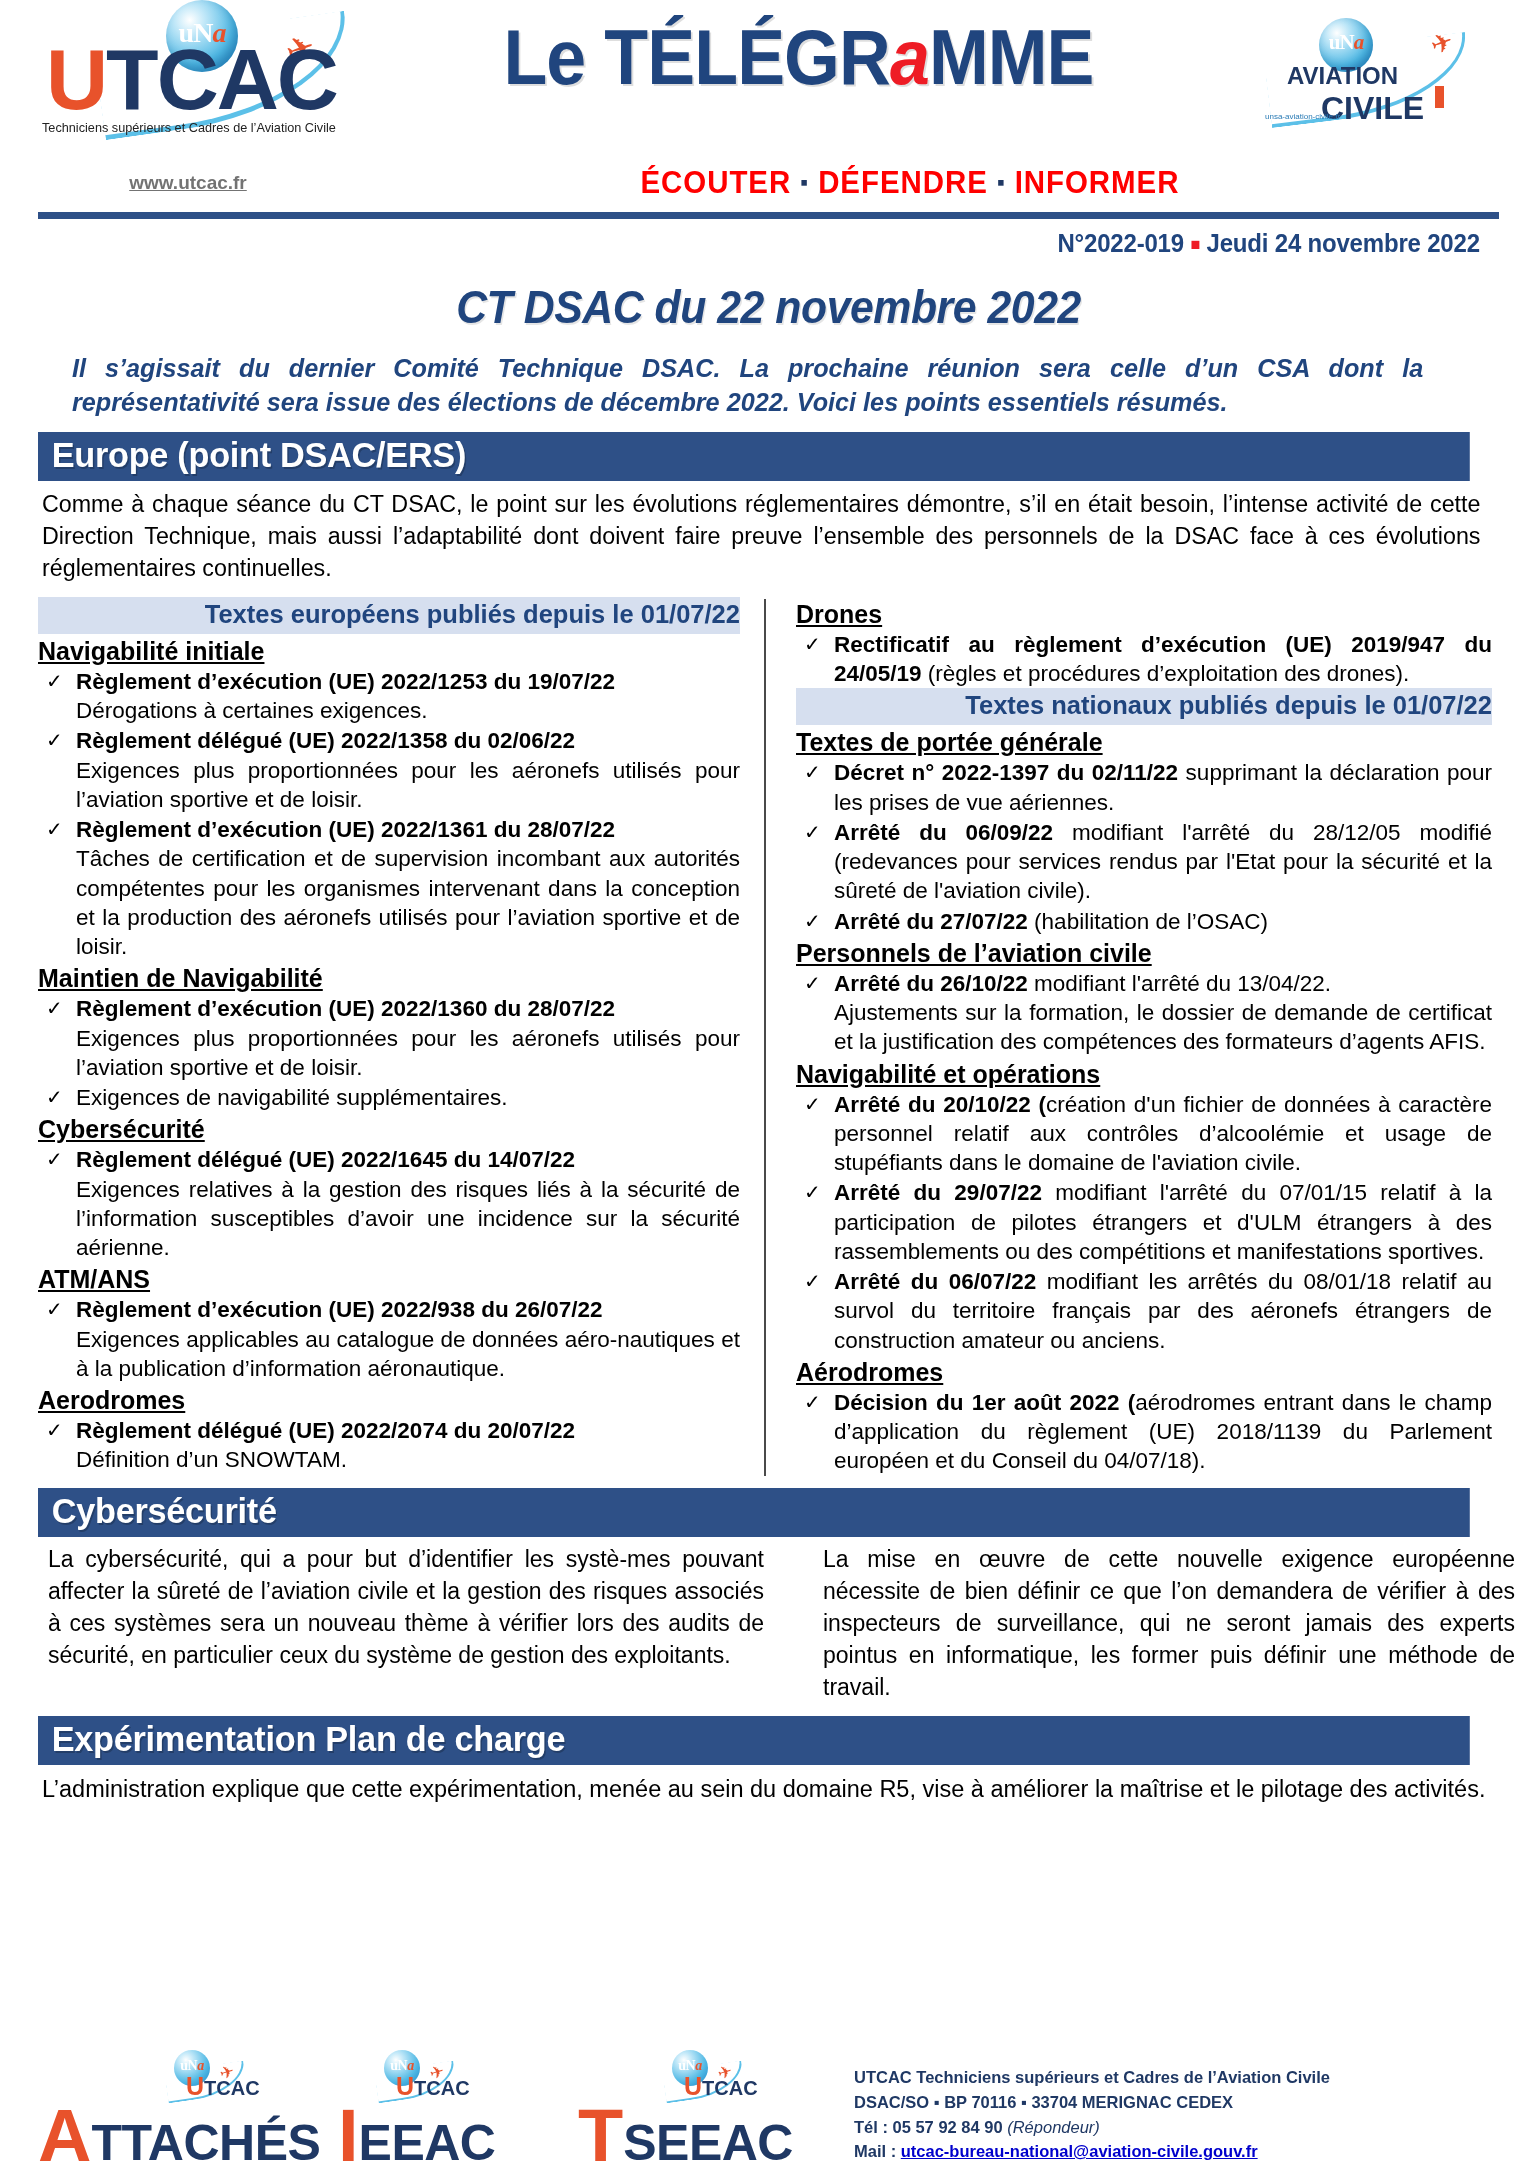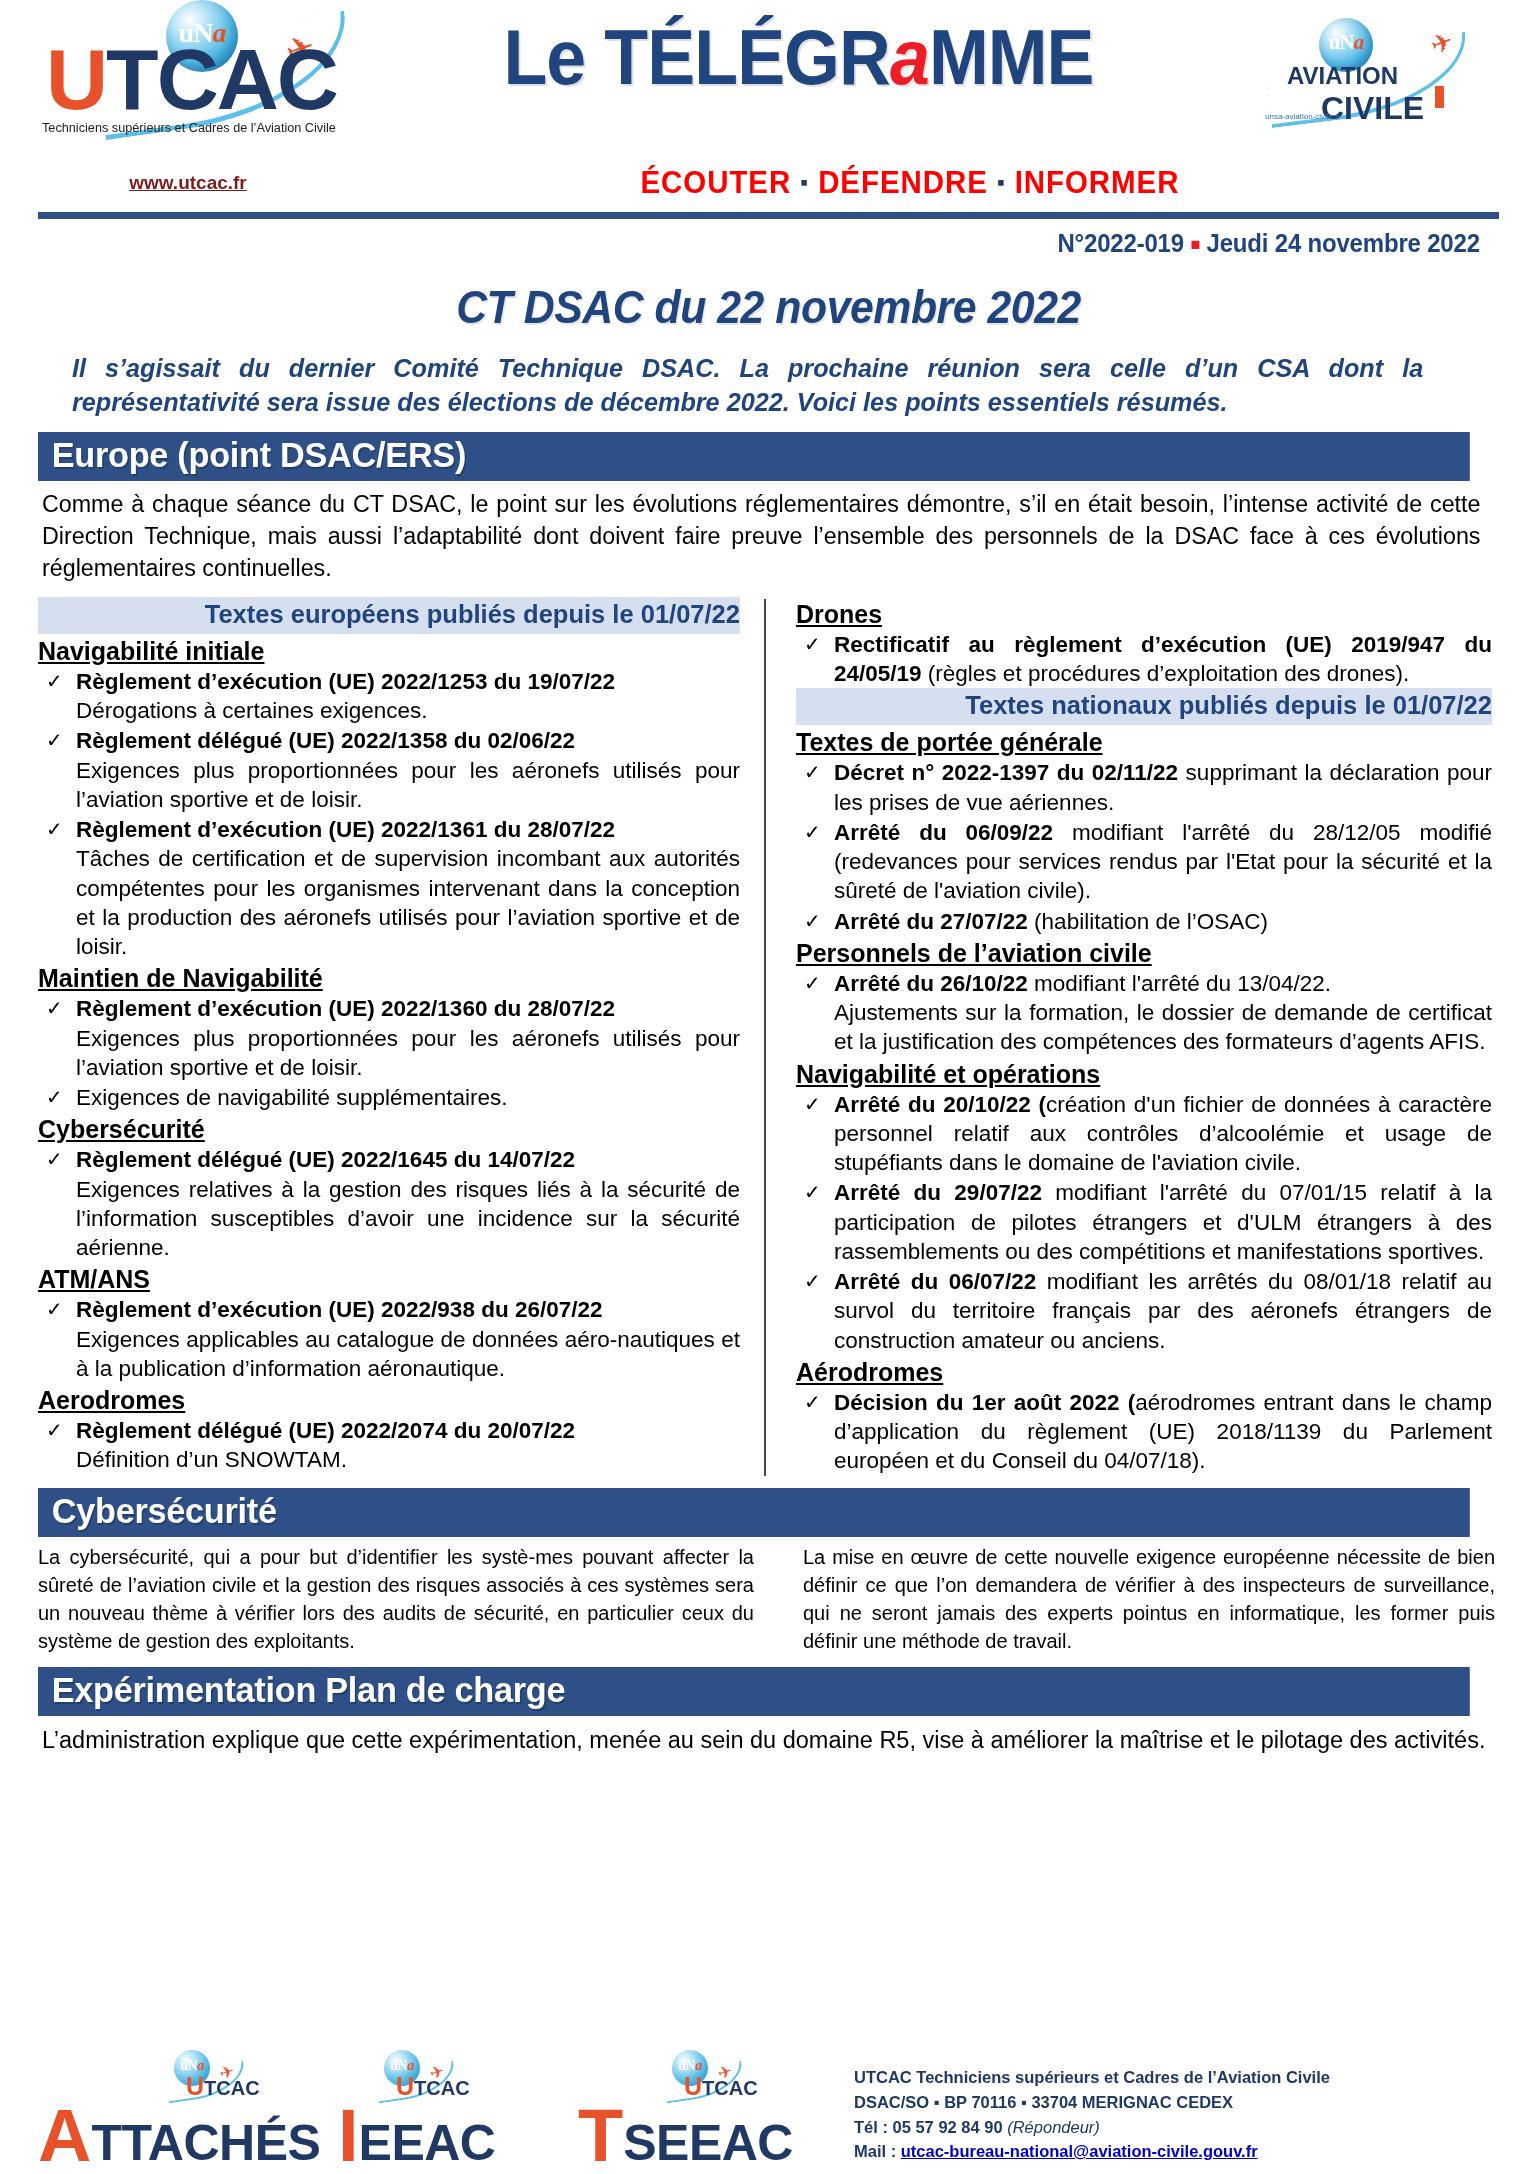--- a/index.html
+++ b/index.html
@@ -185,21 +185,21 @@
     position: relative;
     height: 46px;
     display: flex;
     align-items: center;
   }
   .site-url {
     width: 300px;
     text-align: center;
     font-size: 19px;
     font-weight: bold;
-    color: #7f1d1d;
+    color: #737373;
     text-decoration: underline;
     flex: 0 0 auto;
   }
   .slogan {
     flex: 1 1 auto;
     text-align: center;
     font-family: "Liberation Sans Narrow", "Liberation Sans", sans-serif;
     font-weight: bold;
     font-size: 31px;
     color: #FF0000;
@@ -347,23 +347,24 @@
   }
 
   
   .twocol-text {
     display: flex;
     margin-top: 6px;
   }
   .twocol-text .tc {
     width: 716px;
     flex: 0 0 auto;
-    font-size: 20px;
+    font-size: 23px;
     line-height: 1.40;
     text-align: justify;
+    margin-left: 10px;
   }
   .twocol-text .tc.right { padding-left: 24px; box-sizing: border-box; }
   .gap { width: 25px; flex: 0 0 auto; }
 
   .plain-para {
     font-size: 23.5px;
     line-height: 1.38;
     text-align: justify;
     margin: 8px 4px 0 4px;
   }

